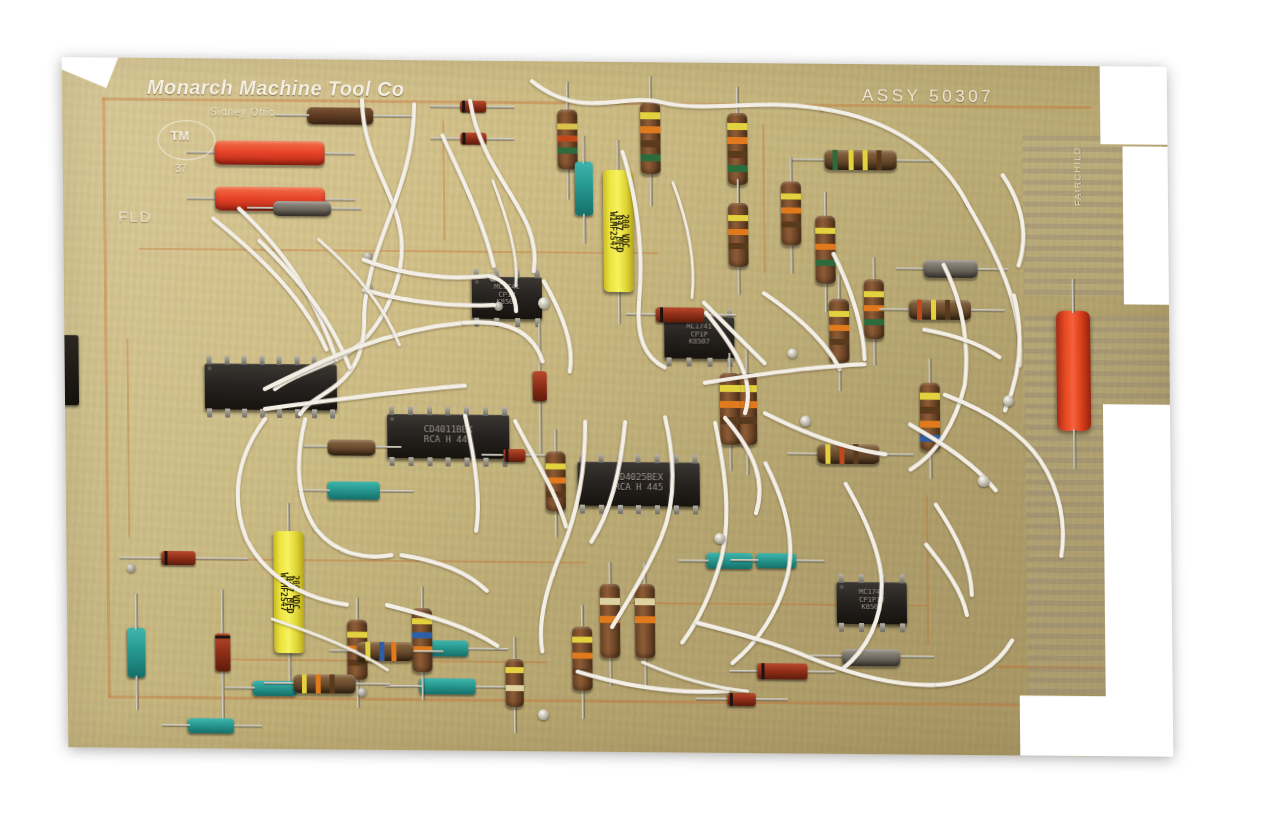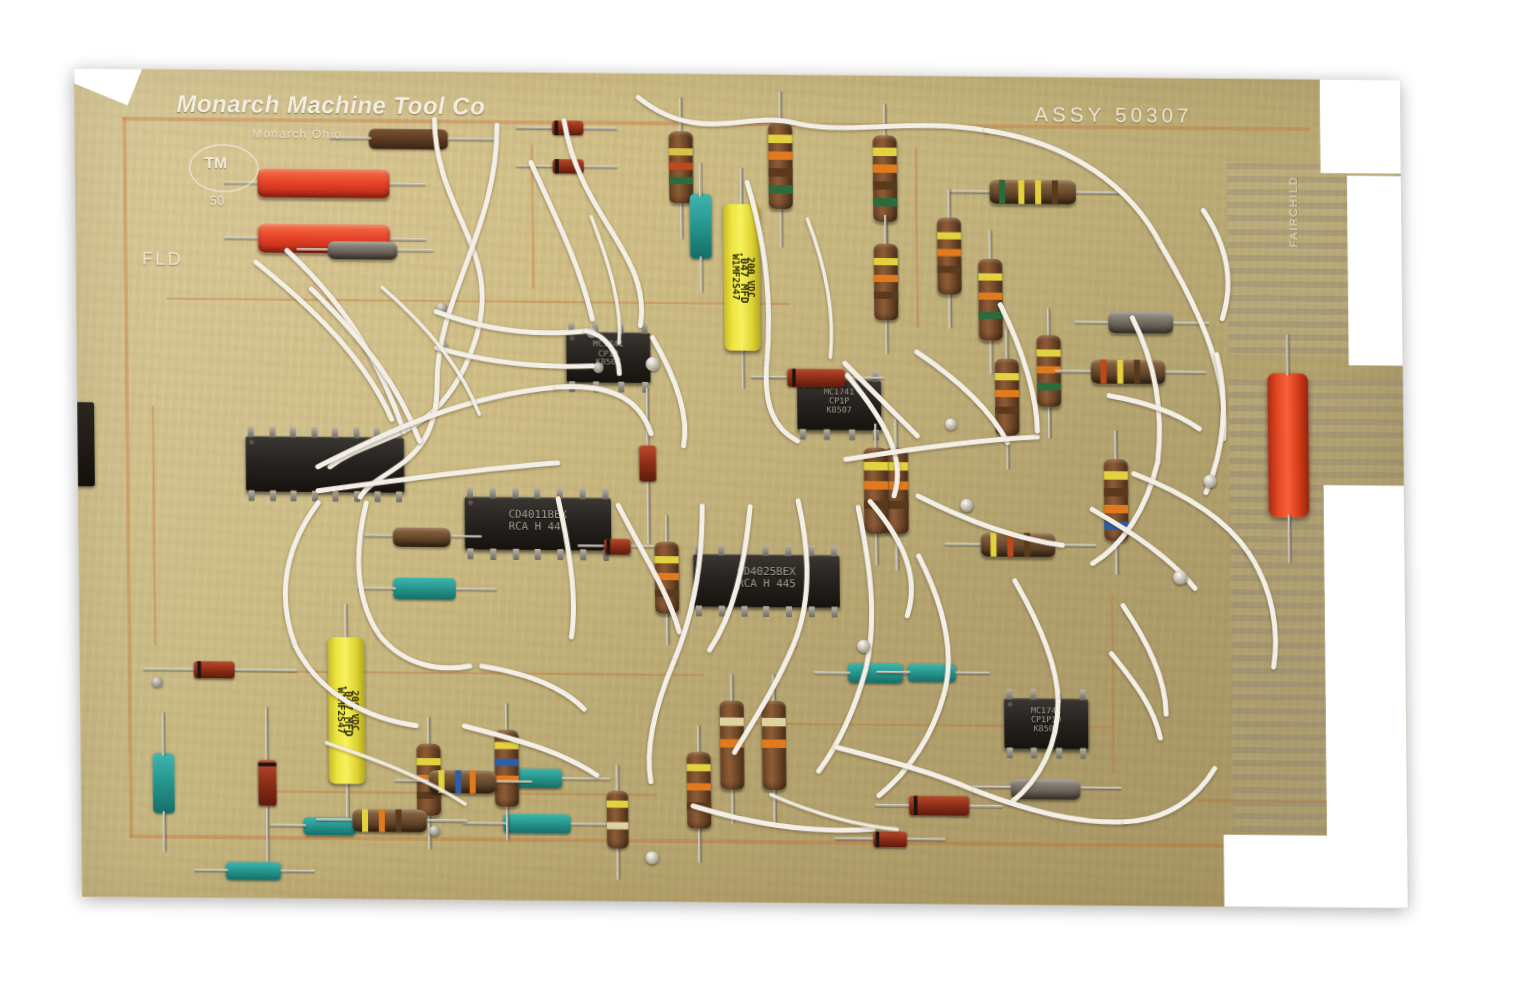--- a/index.html
+++ b/index.html
@@ -136,27 +136,27 @@
     <div class="fingers" style="left:960px;top:250px;width:172px;height:100px;"></div>
     <div class="fingers" style="left:960px;top:348px;width:140px;height:280px;"></div>
 
     <div class="notch" style="left:1038px;top:-10px;width:90px;height:88px;"></div>
     <div class="notch" style="left:1060px;top:80px;width:70px;height:158px;"></div>
     <div class="notch" style="left:1038px;top:338px;width:90px;height:300px;"></div>
     <div class="notch" style="left:952px;top:630px;width:190px;height:80px;"></div>
     <div class="notch" style="left:-40px;top:-40px;width:98px;height:54px;transform:rotate(22deg);"></div>
 
     <div class="silk" id="brand">Monarch Machine Tool Co</div>
-    <div class="silk" id="city">Monarch  Ohio</div>
+    <div class="silk" id="city">Sidney  Ohio</div>
     <div class="silk" id="assy">ASSY 50307</div>
     <div class="silk" id="fld">FLD</div>
     <div class="silk" id="vert">FAIRCHILD</div>
     <div id="tmlogo"></div>
     <div class="silk" id="tmtxt">TM</div>
-    <div class="silk" id="tmyr">50</div>
+    <div class="silk" id="tmyr">37</div>
 
     <svg id="wires" viewBox="0 0 1105 690">
       <g stroke-width="4.2">
         <path d="M300 40 C 300 120, 360 150, 330 230 S 250 300, 210 330"></path>
         <path d="M352 44 C 352 130, 300 190, 300 260 S 250 330, 235 355"></path>
         <path d="M408 40 C 420 120, 480 150, 470 210"></path>
         <path d="M470 20 C 520 60, 560 30, 600 40 S 700 35, 760 45"></path>
         <path d="M760 45 C 830 55, 880 90, 905 140"></path>
         <path d="M905 140 C 940 200, 960 250, 955 300"></path>
         <path d="M150 160 C 200 200, 240 240, 262 290"></path>

